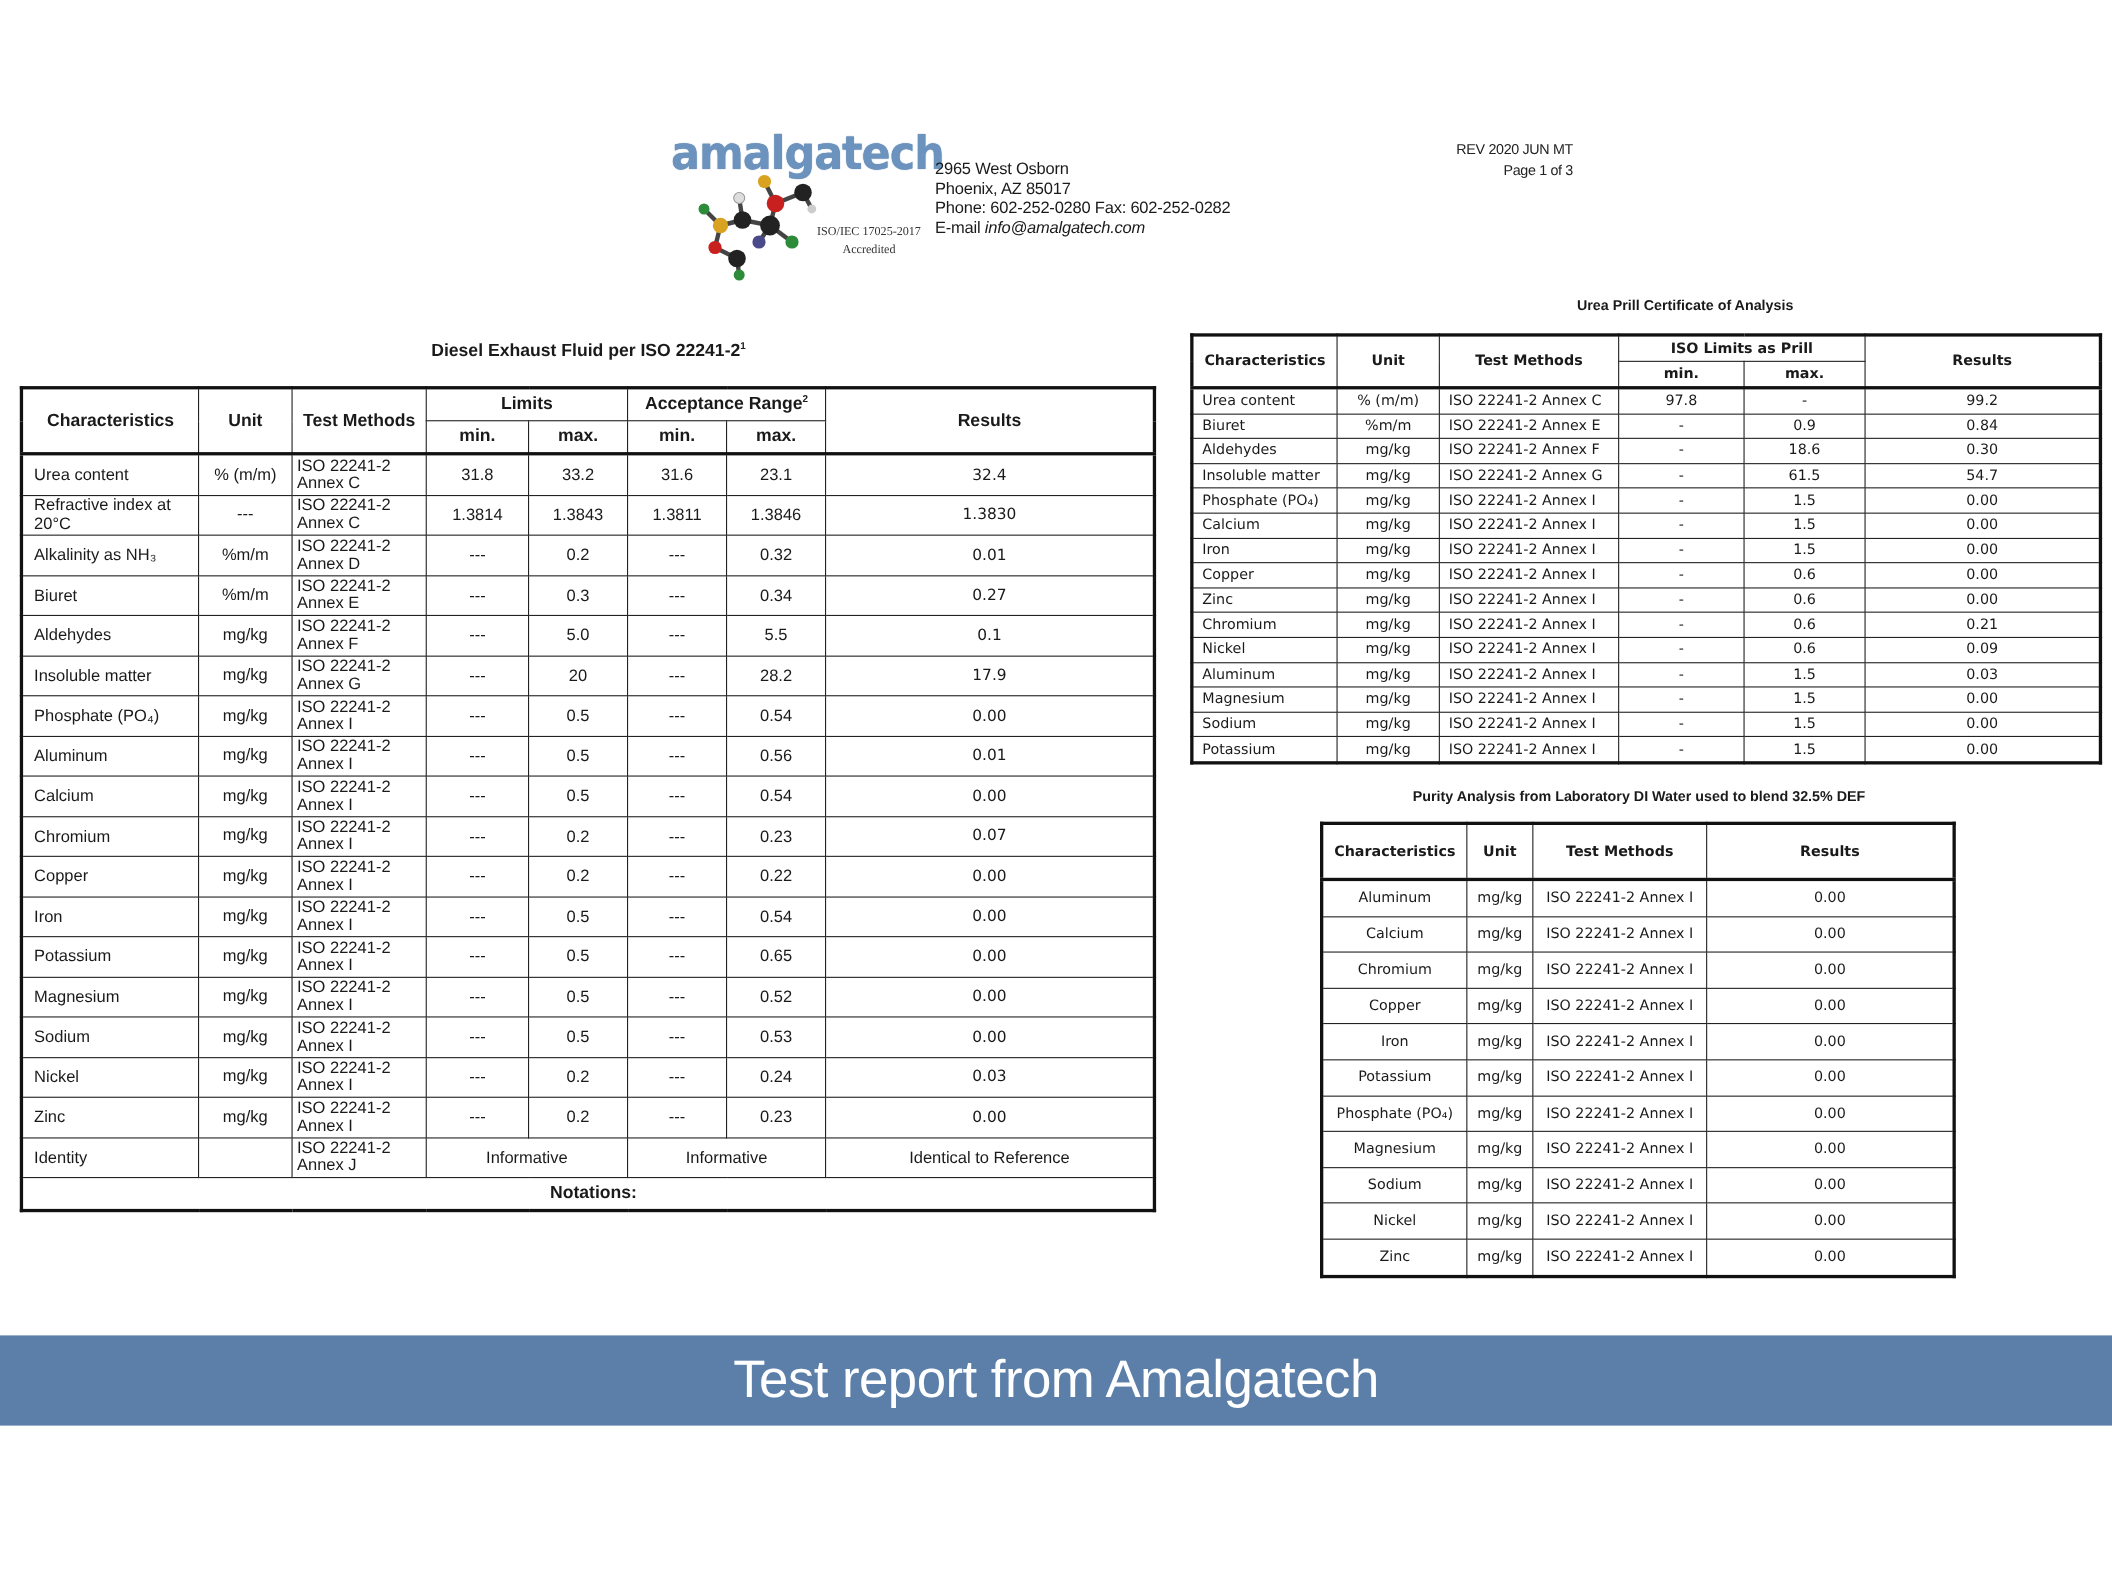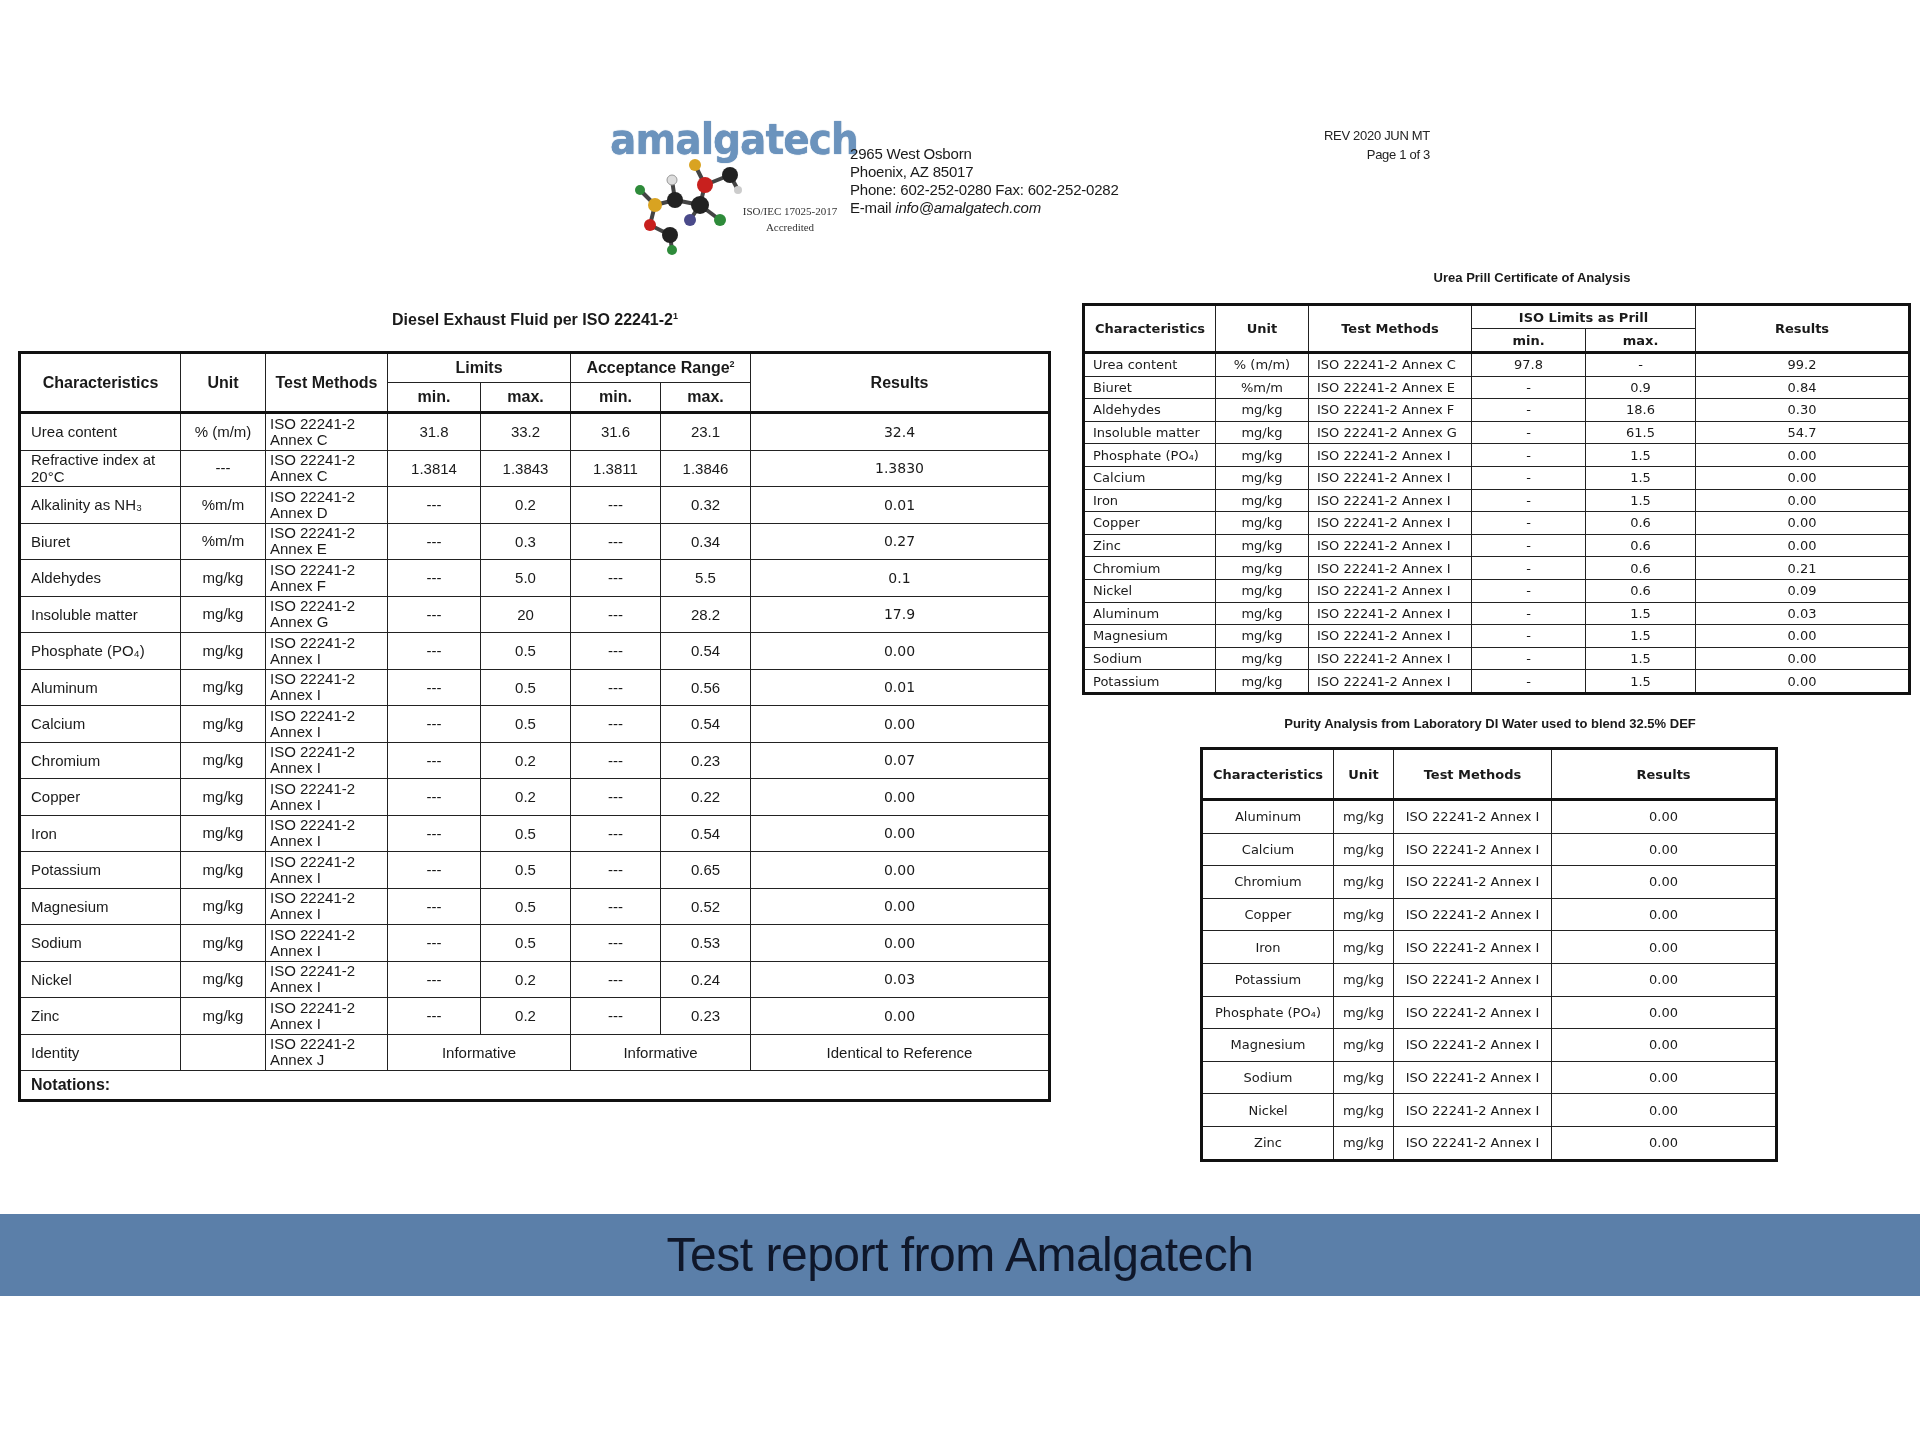--- a/index.html
+++ b/index.html
@@ -30,41 +30,41 @@
   #def th { font-weight:bold; font-size:16px; }
   #def thead tr.h1 th { height:28px; }
   #def thead tr.h2 th { height:28px; }
   #def thead { border-bottom:3px solid #111; }
   #def tbody td { height:35.5px; }
   #def td.l { text-align:left; padding-left:10px; }
   #def td.m { text-align:left; padding-left:4px; line-height:16px; font-size:15px; }
   #def td.m span { display:block; }
   #def td.res { font-family:"DejaVu Sans", sans-serif; font-size:14px; }
   #def td.unit { line-height:16px; }
-  #def tr.notes td { height:28px; text-align:left; padding-left:10px; font-weight:bold; font-size:16px; }
+  #def tr.notes td { height:28px; text-align:center; padding-left:10px; font-weight:bold; font-size:16px; }
 
   
   #prill { left:1082px; top:303px; width:829px; border:3px solid #111; font-size:13px; font-family:"DejaVu Sans", sans-serif; }
   #prill th { font-weight:bold; font-size:13px; }
   #prill thead tr.h1 th { height:22px; }
   #prill thead tr.h2 th { height:22px; }
   #prill thead { border-bottom:3px solid #111; }
   #prill tbody td { height:21.6px; font-size:13px; }
   #prill td.l { text-align:left; padding-left:8px; }
   #prill td.m { text-align:left; padding-left:8px; }
 
   
   #purity { left:1200px; top:747px; width:578px; border:3px solid #111; font-size:13px; font-family:"DejaVu Sans", sans-serif; }
   #purity th { font-weight:bold; height:48px; font-size:13px; }
   #purity thead { border-bottom:3px solid #111; }
   #purity tbody td { height:31.6px; font-size:13px; }
 
   
   #banner { left:0; top:1214px; width:1920px; height:82px; background:#5b7fa9; }
-  #banner-text { position:absolute; left:0; top:0; width:1920px; height:82px; line-height:82px; text-align:center; font-size:48px; color:#0f172a; letter-spacing:-0.5px; }
+  #banner-text { position:absolute; left:0; top:0; width:1920px; height:82px; line-height:82px; text-align:center; font-size:48px; color:#ffffff; letter-spacing:-0.5px; }
 </style>
 </head>
 <body>
 
 <div id="rev" class="abs">
   <div>REV 2020 JUN MT</div>
   <div>Page 1 of 3</div>
 </div>
 
 <div id="logo" class="abs">

